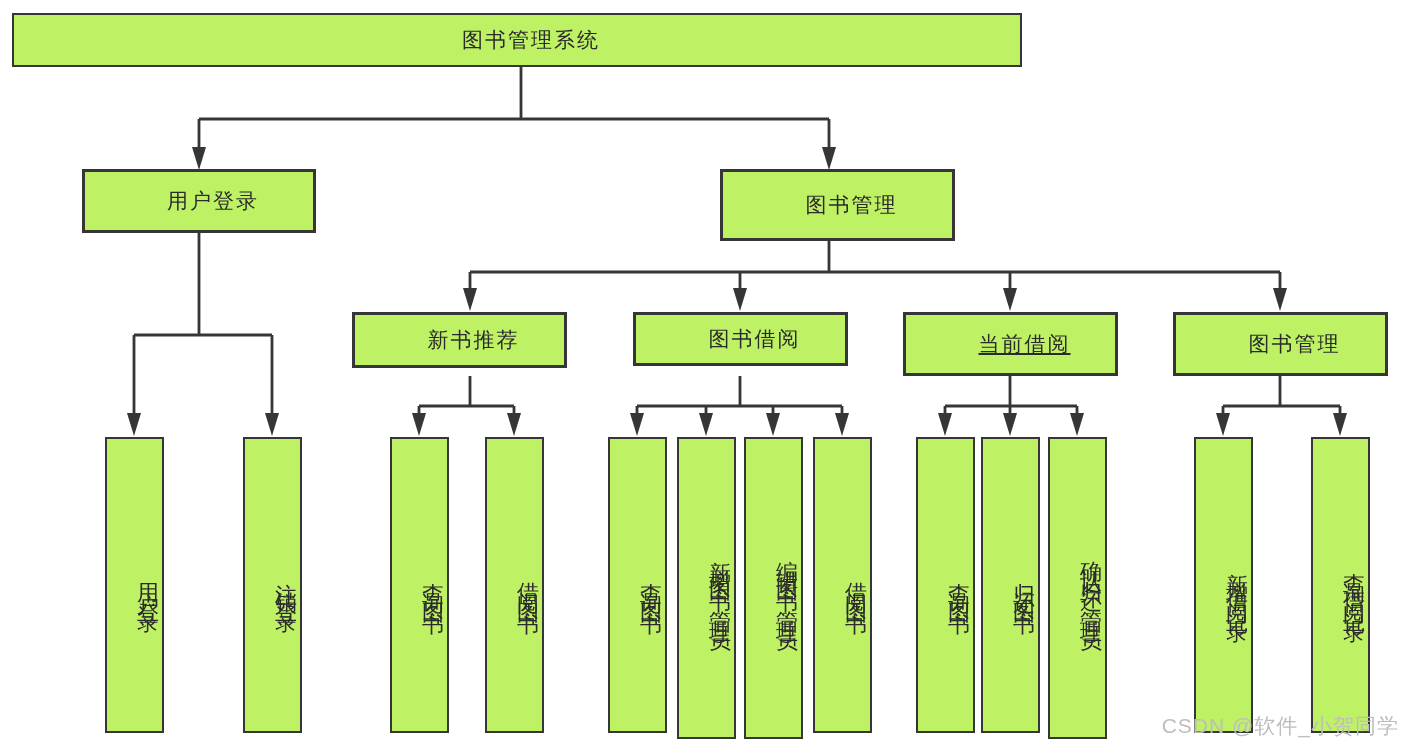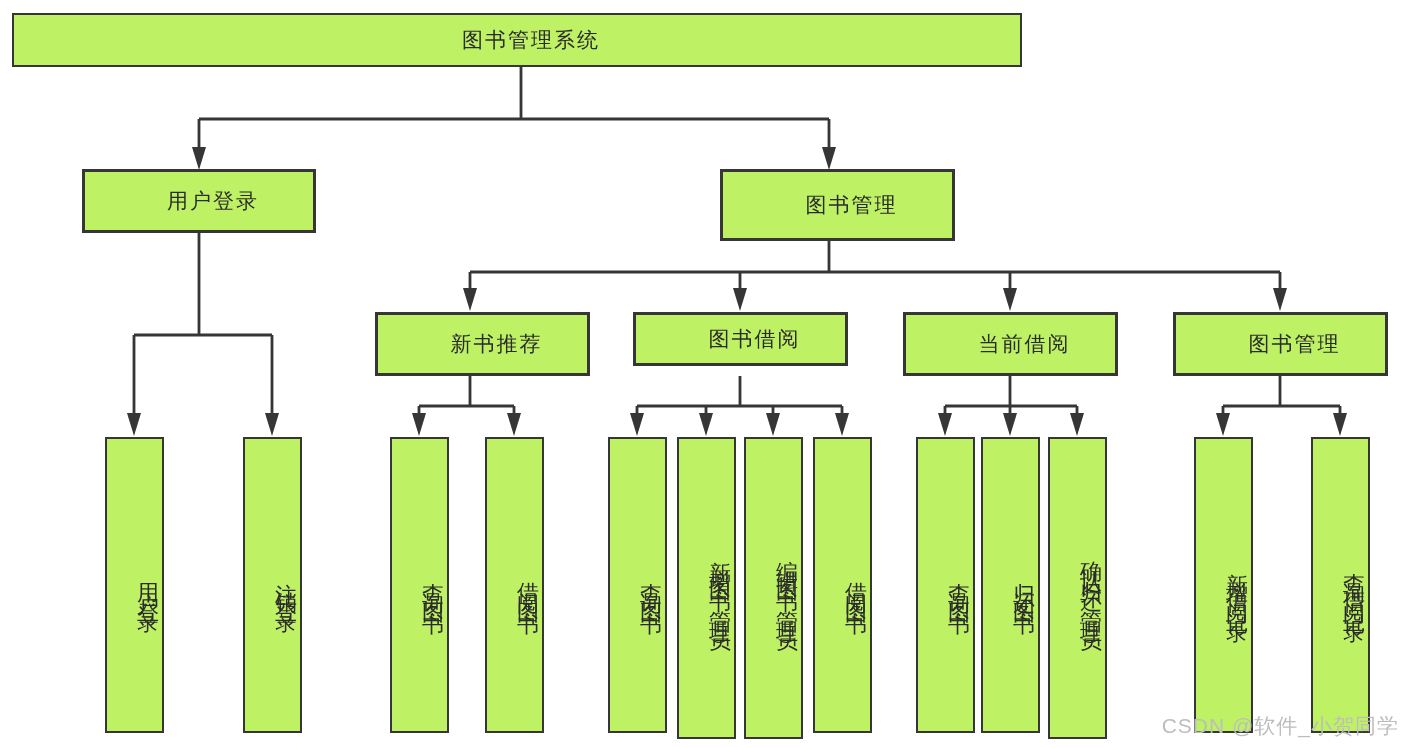--- a/index.html
+++ b/index.html
@@ -111,27 +111,27 @@
     <span class="hlabel">图书管理系统</span>
   </div>
 
   <div class="box" style="left:82px;top:169px;width:234px;height:64px;">
     <span class="hlabel">用户登录</span>
   </div>
   <div class="box" style="left:712px;top:169px;width:235px;height:72px;margin-left:8px;">
     <span class="hlabel">图书管理</span>
   </div>
 
-  <div class="box" style="left:375px;top:312px;width:215px;height:64px;">
+  <div class="box" style="left:352px;top:312px;width:215px;height:56px;">
     <span class="hlabel">新书推荐</span>
   </div>
   <div class="box" style="left:633px;top:312px;width:215px;height:54px;">
     <span class="hlabel">图书借阅</span>
   </div>
-  <div class="box" style="left:903px;top:312px;width:215px;height:64px;">
+  <div class="box" style="left:903px;top:312px;width:215px;height:64px;text-decoration:underline;">
     <span class="hlabel">当前借阅</span>
   </div>
   <div class="box" style="left:1173px;top:312px;width:215px;height:64px;">
     <span class="hlabel">图书管理</span>
   </div>
 
   <div class="box box--leaf" style="left:104.5px;top:437px;width:59px;height:296px;">
     <span class="vlabel">用户登录</span>
   </div>
   <div class="box box--leaf" style="left:242.5px;top:437px;width:59px;height:296px;">

